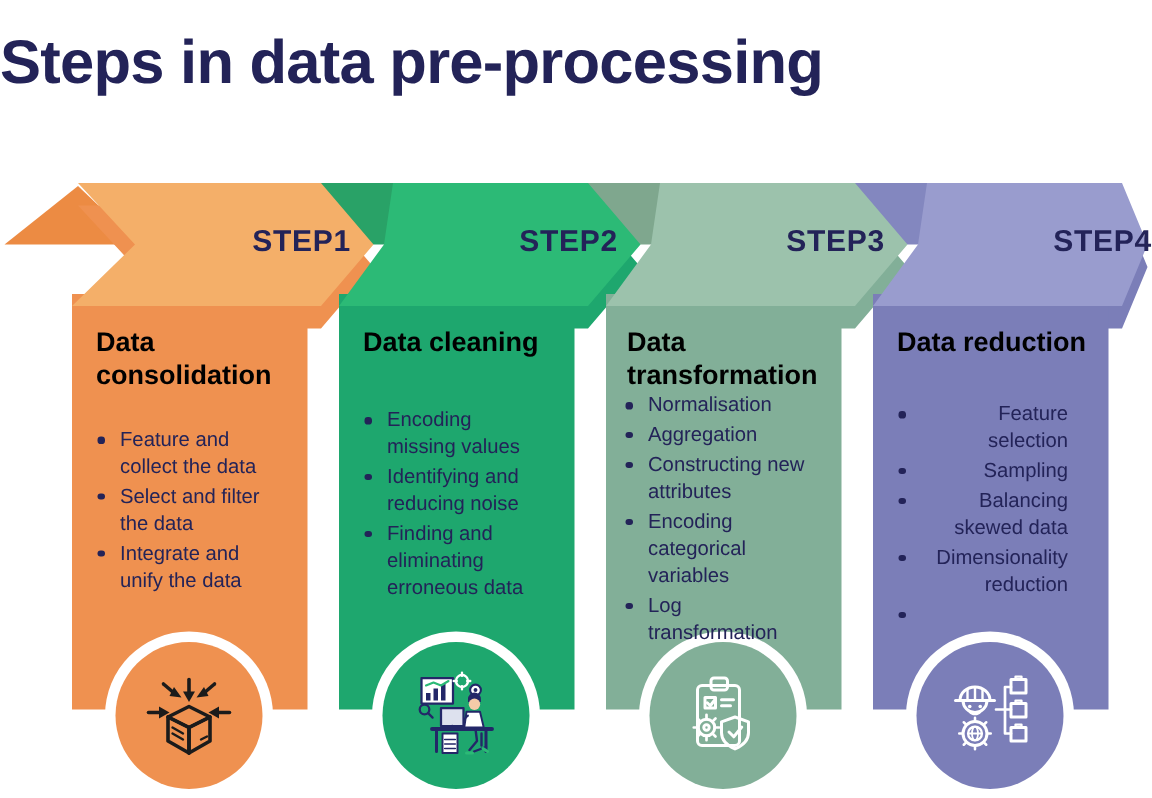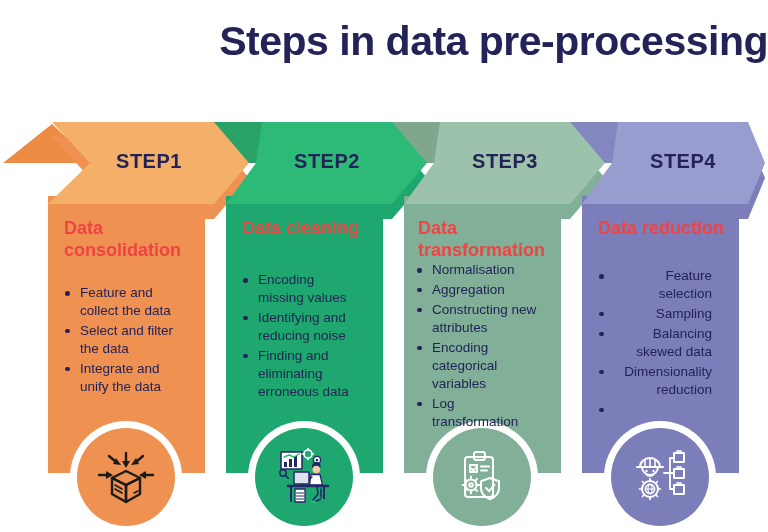--- a/index.html
+++ b/index.html
@@ -2,31 +2,31 @@
 <html><head>
 <meta charset="utf-8">
 <style>
   html,body{margin:0;padding:0;background:#fff;}
   #stage{
     position:relative;width:768px;height:532px;background:#ffffff;
     overflow:hidden;font-family:"Liberation Sans", sans-serif;color:#232358;
   }
   #bg-svg{position:absolute;left:0;top:0;}
   .title{
-    position:absolute;left:0;top:18px;width:768px;text-align:right;
+    position:absolute;left:0;top:18px;width:768px;text-align:left;
     font-size:41px;font-weight:bold;letter-spacing:-0.5px;color:#232358;
   }
   .step-label{
-    position:absolute;top:150px;width:170px;text-align:center;
+    position:absolute;top:150px;width:170px;text-align:right;
     font-size:20px;font-weight:bold;color:#232358;letter-spacing:0.5px;
   }
   .lbl1{left:64px;}.lbl2{left:242px;}.lbl3{left:420px;}.lbl4{left:598px;}
   .heading{
     position:absolute;top:218px;width:134px;
-    font-size:18px;font-weight:bold;line-height:1.22;color:#ef4444;
+    font-size:18px;font-weight:bold;line-height:1.22;color:#000000;
   }
   .hd1{left:64px;}.hd2{left:242px;}.hd3{left:418px;}.hd4{left:598px;}
   .bullets{
     position:absolute;list-style:none;margin:0;padding:0;width:120px;
     font-size:13.5px;line-height:1.33;color:#232358;
   }
   .bl1{left:64px;top:284px;}
   .bl2{left:242px;top:271px;}
   .bl3{left:416px;top:261px;width:122px;}
   .bl4{left:598px;top:267px;width:114px;text-align:right;}

